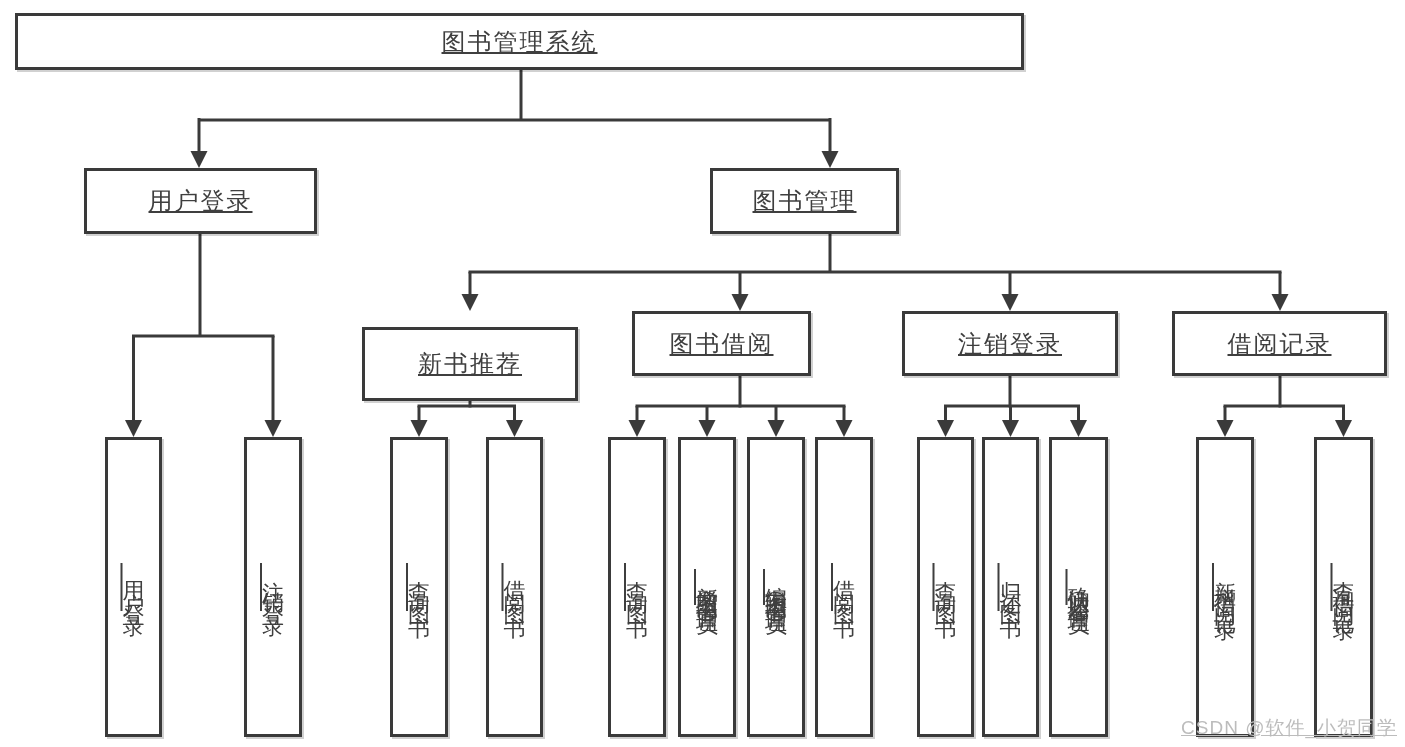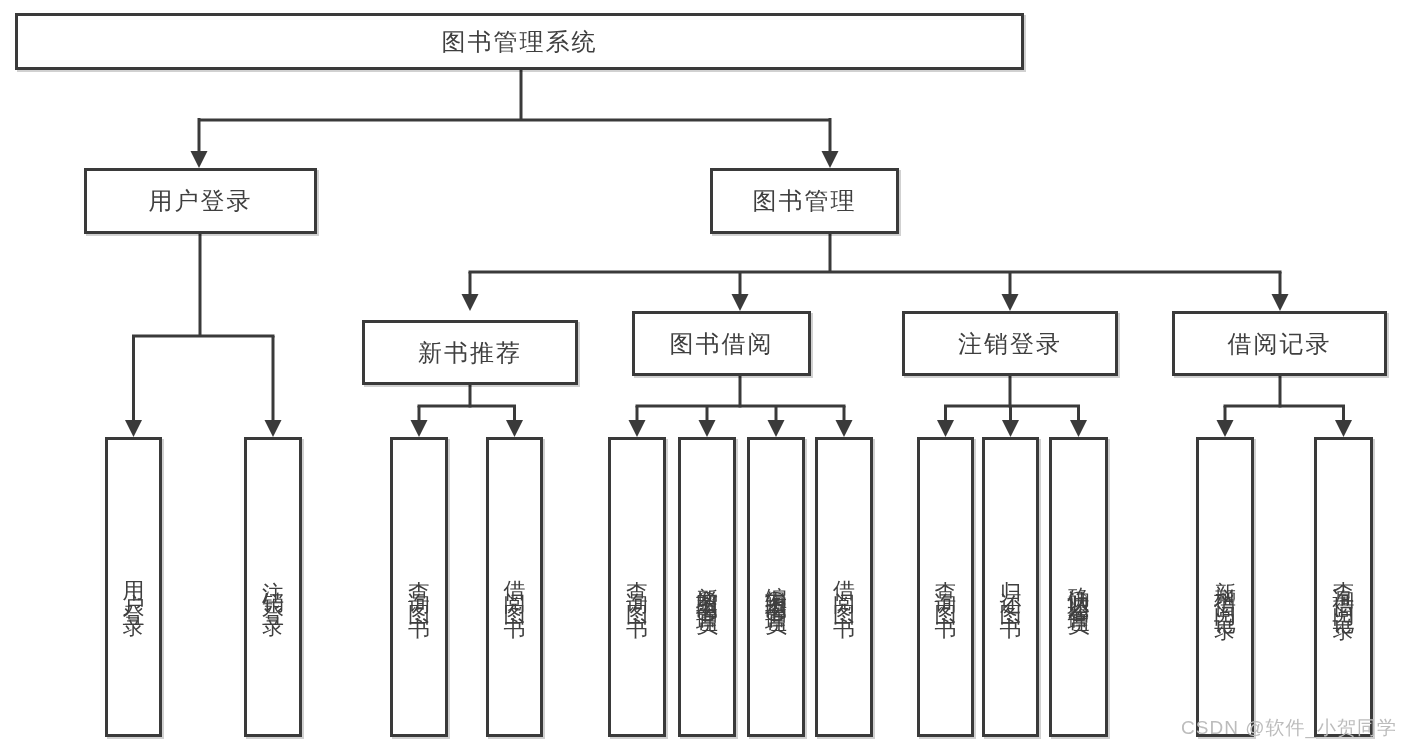--- a/index.html
+++ b/index.html
@@ -14,35 +14,35 @@
   }
   .wires{position:absolute;left:0;top:0;z-index:1;}
   .wires line{stroke:var(--line);stroke-width:3;fill:none;}
   .wires path{fill:var(--line);stroke:none;}
   .node{
     position:absolute;z-index:2;
     background:var(--boxfill);
     border:3px solid var(--line);
     box-shadow:2px 2px 0 rgba(0,0,0,0.18);
     box-sizing:border-box;
-    display:flex;align-items:center;justify-content:center;
+    display:flex;align-items:center;justify-content:center;text-decoration:underline;
   }
   .node.h span{
     font-size:24px;letter-spacing:2px;color:var(--text);white-space:nowrap;
   }
   .node.v span{
     writing-mode:vertical-rl;text-orientation:mixed;
     font-size:22px;color:var(--text);line-height:1;
   }
   .vs{letter-spacing:12px;}
   .vm{letter-spacing:8px;}
   .vl{letter-spacing:4px;}
   .watermark{
     position:absolute;z-index:3;right:8px;bottom:6px;
-    font-size:19px;color:var(--wm);letter-spacing:1px;
+    font-size:19px;color:var(--wm);letter-spacing:1px;text-decoration:underline;
   }
 </style>
 </head>
 <body>
 
 <svg class="wires" width="1405" height="747" viewBox="0 0 1405 747">
 
   <line x1="521" y1="70" x2="521" y2="120"></line>
 
   <line x1="199" y1="120" x2="830" y2="120"></line>
@@ -107,21 +107,21 @@
   <span>图书管理系统</span>
 </div>
 
 <div class="node h" style="left:84px;top:168px;width:233px;height:66px">
   <span>用户登录</span>
 </div>
 <div class="node h" style="left:710px;top:168px;width:189px;height:66px">
   <span>图书管理</span>
 </div>
 
-<div class="node h" style="left:362px;top:320px;width:216px;height:65px">
+<div class="node h" style="left:362px;top:327px;width:216px;height:74px">
   <span>新书推荐</span>
 </div>
 <div class="node h" style="left:632px;top:311px;width:179px;height:65px">
   <span>图书借阅</span>
 </div>
 <div class="node h" style="left:902px;top:311px;width:216px;height:65px">
   <span>注销登录</span>
 </div>
 <div class="node h" style="left:1172px;top:311px;width:215px;height:65px">
   <span>借阅记录</span>

